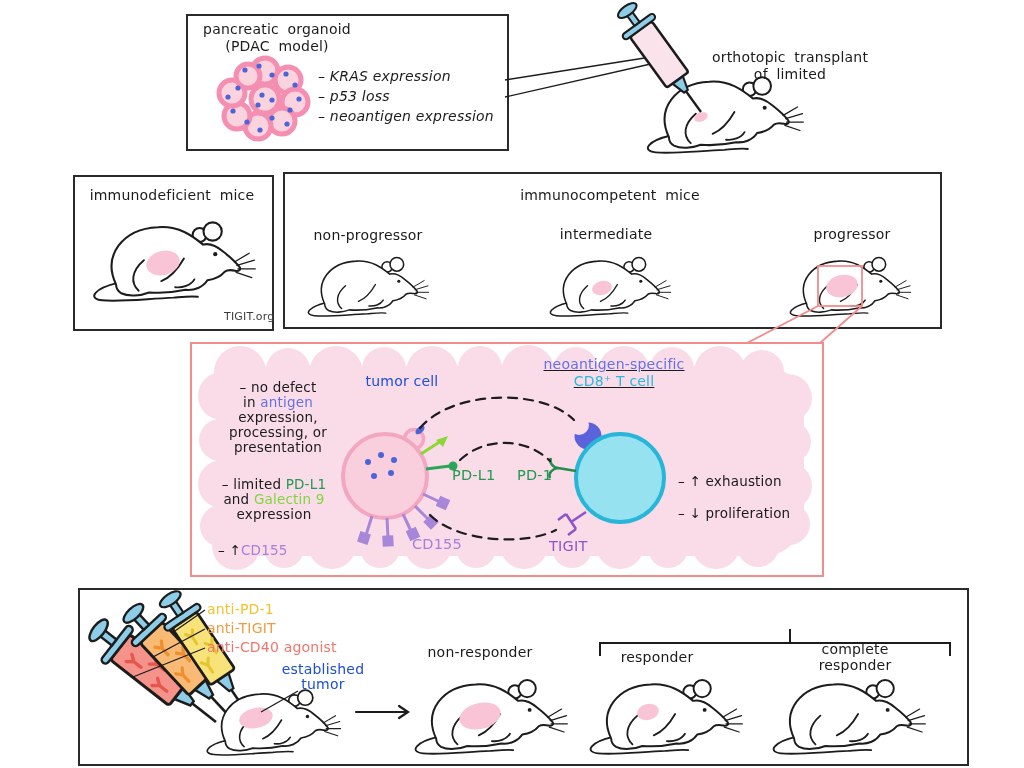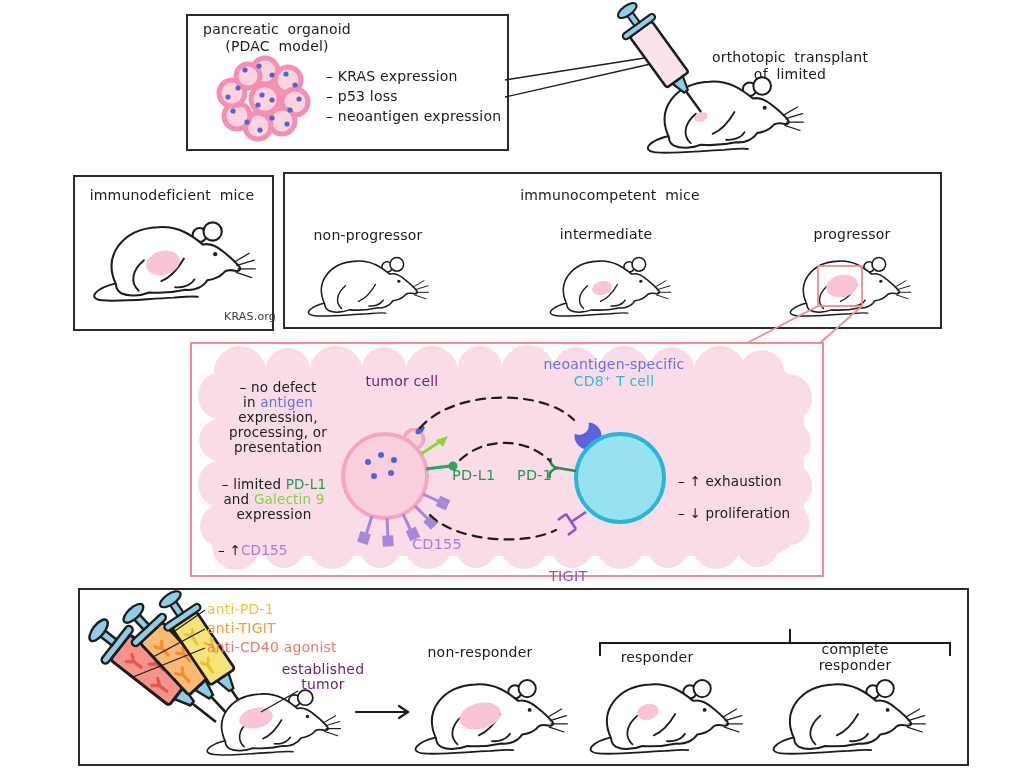--- a/index.html
+++ b/index.html
@@ -7,21 +7,21 @@
          font-family:"DejaVu Sans",sans-serif;color:#1b1b1b;padding-left:10px;}
   .box{position:absolute;border:2px solid #2a2a2a;background:transparent;z-index:0;}
   .panelbox{position:absolute;border:2px solid #F28C8C;background:#fff;z-index:0;}
   svg.art{position:absolute;left:0;top:0;z-index:1;}
   .t{position:absolute;z-index:2;font-size:14px;white-space:nowrap;letter-spacing:.2px;}
   .ctr{transform:translateX(-50%);text-align:center;}
   .ws{word-spacing:4px;}
   .sm{font-size:13.5px;line-height:15px;}
   .credit{font-size:11px;color:#3c3c3c;letter-spacing:.2px;}
   .c-blue{color:#6470E4}.c-green{color:#1F9A50}.c-lgreen{color:#7FD63C}
-  .c-purple{color:#A57FD8}.c-purple2{color:#8F55C8}.c-pink{color:#701a75}.c-cyan{color:#29B9DA}
+  .c-purple{color:#A57FD8}.c-purple2{color:#8F55C8}.c-pink{color:#1d4ed8}.c-cyan{color:#29B9DA}
   .c-yellow{color:#F2C22E}.c-orange{color:#F29C3C}.c-salmon{color:#F4756B}
   .stats{position:absolute;left:598px;top:598px;width:348px;height:30px;z-index:2;
          border:2px solid #2a2a2a;display:flex;align-items:center;justify-content:center;
          gap:24px;font-size:15px;box-sizing:border-box;background:#fff;}
   .rl{line-height:15.5px;font-size:13.5px;}
   
   .mf{fill:#fff;stroke:#1c1c1c;stroke-width:2.4;stroke-linejoin:round;}
   .ln{fill:none;stroke:#1c1c1c;stroke-width:2.2;stroke-linecap:round;}
   .wh{fill:none;stroke:#1c1c1c;stroke-width:1.5;stroke-linecap:round;}
   .dot{fill:#1c1c1c;}
@@ -235,40 +235,40 @@
       <use href="#mouse" transform="translate(763,673) scale(0.82)"></use>
     </g>
 
     <path d="M790,629 L790,642 M600,656 L600,643 L950,643 L950,656" stroke="#1c1c1c" stroke-width="2" fill="none"></path>
   </svg>
 
   <div class="t ctr ws" style="left:277px;top:21px;line-height:17px;">
     <div>pancreatic organoid</div>
     <div>(PDAC model)</div>
   </div>
-  <div class="t" style="left:326px;top:66px;line-height:20px;">
+  <div class="t" style="left:318px;top:66px;line-height:20px;font-style:italic;">
     <div>– KRAS expression</div>
     <div>– p53 loss</div>
     <div>– neoantigen expression</div>
   </div>
 
   <div class="t ctr ws" style="left:790px;top:49px;line-height:17px;">
     <div>orthotopic transplant</div>
     <div>of limited</div>
   </div>
 
   <div class="t ctr ws" style="left:172px;top:187px;">immunodeficient mice</div>
-  <div class="t credit" style="left:224px;top:310px;">KRAS.org</div>
+  <div class="t credit" style="left:224px;top:310px;">TIGIT.org</div>
   <div class="t ctr ws" style="left:610px;top:187px;">immunocompetent mice</div>
   <div class="t ctr" style="left:368px;top:227px;">non-progressor</div>
   <div class="t ctr" style="left:606px;top:226px;">intermediate</div>
   <div class="t ctr" style="left:852px;top:226px;">progressor</div>
 
   <div class="t ctr c-pink" style="left:402px;top:373px;">tumor cell</div>
-  <div class="t ctr" style="left:614px;top:356px;line-height:17px;">
+  <div class="t ctr" style="left:614px;top:356px;line-height:17px;text-decoration:underline;">
     <div class="c-blue">neoantigen-specific</div>
     <div class="c-cyan">CD8⁺ T cell</div>
   </div>
 
   <div class="t ctr sm" style="left:278px;top:380px;">
     <div>– no defect</div>
     <div><span>in </span><span class="c-blue">antigen</span></div>
     <div>expression,</div>
     <div>processing, or</div>
     <div>presentation</div>
@@ -278,21 +278,21 @@
     <div><span>and </span><span class="c-lgreen">Galectin 9</span></div>
     <div>expression</div>
   </div>
   <div class="t sm" style="left:218px;top:543px;">
     <span>– ↑</span><span class="c-purple">CD155</span>
   </div>
 
   <div class="t c-green" style="left:452px;top:467px;font-size:14.5px;">PD-L1</div>
   <div class="t c-green" style="left:517px;top:467px;font-size:14.5px;">PD-1</div>
   <div class="t c-purple" style="left:412px;top:536px;font-size:14.5px;">CD155</div>
-  <div class="t c-purple2" style="left:549px;top:568px;font-size:14.5px;">TIGIT</div>
+  <div class="t c-purple2" style="left:549px;top:538px;font-size:14.5px;">TIGIT</div>
 
   <div class="t rl" style="left:678px;top:474px;">– ↑ exhaustion</div>
   <div class="t rl" style="left:678px;top:506px;">– ↓ proliferation</div>
 
   <div class="t c-yellow" style="left:207px;top:601px;text-align:center;">anti-PD-1</div>
   <div class="t c-orange" style="left:207px;top:620px;">anti-TIGIT</div>
   <div class="t c-salmon" style="left:207px;top:639px;">anti-CD40 agonist</div>
   <div class="t ctr c-pink" style="left:323px;top:662px;line-height:15px;">
     <div>established</div>
     <div>tumor</div>

